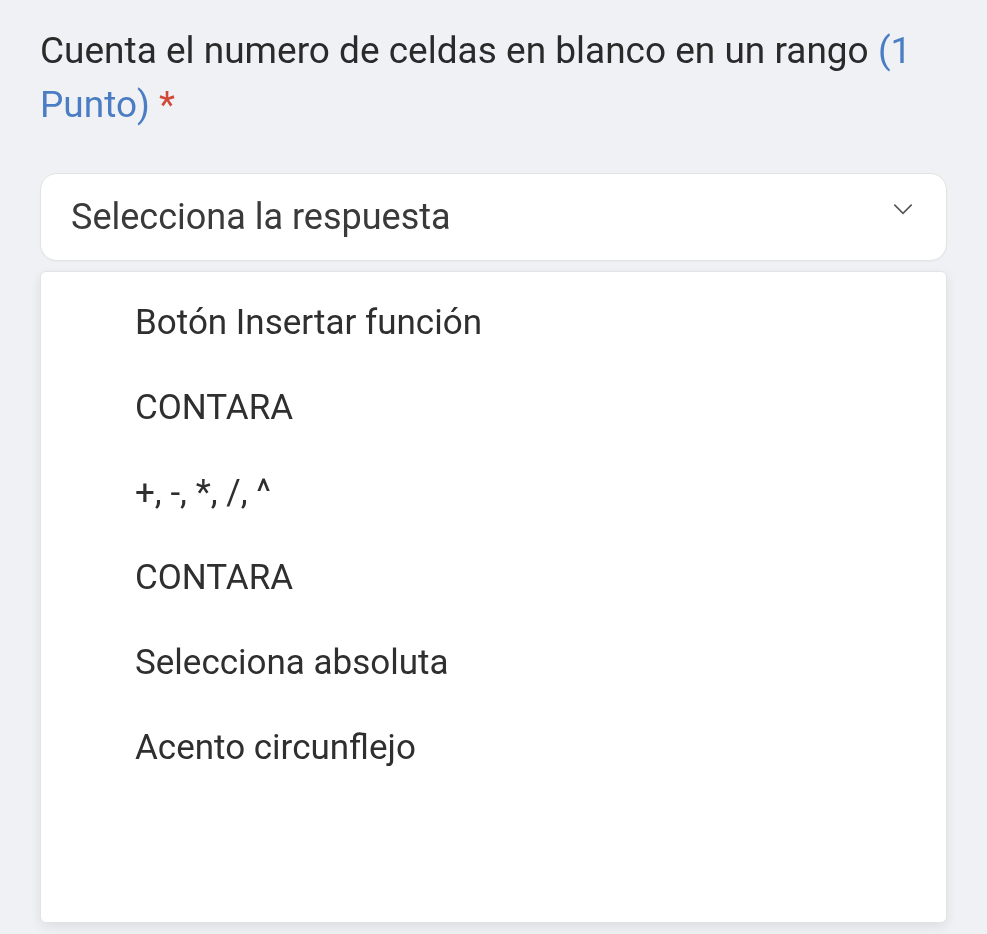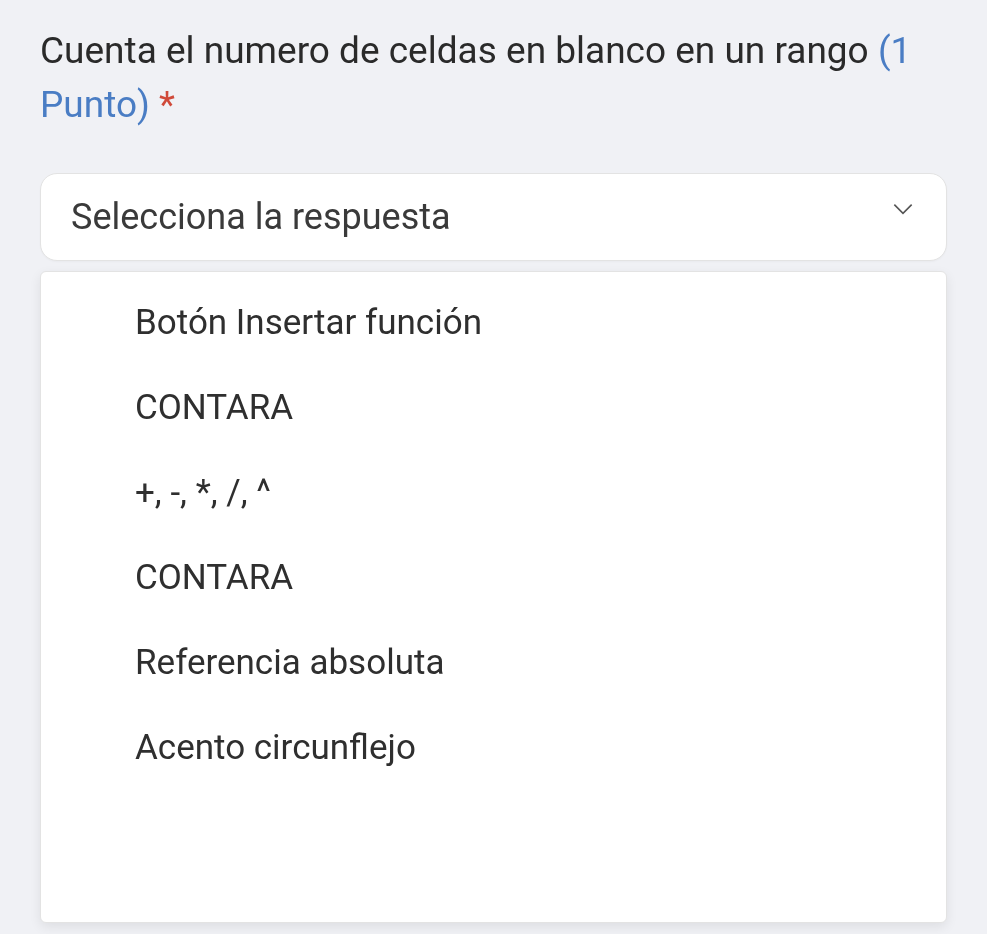--- a/index.html
+++ b/index.html
@@ -104,16 +104,16 @@
           <polyline points="4 8 12 16 20 8"></polyline>
         </svg>
     </span>
   </div>
 
   <div class="dropdown-panel">
     <div class="dropdown-option">Botón Insertar función</div>
     <div class="dropdown-option">CONTARA</div>
     <div class="dropdown-option">+, -, *, /, ^</div>
     <div class="dropdown-option">CONTARA</div>
-    <div class="dropdown-option">Referencia absoluta</div>
+    <div class="dropdown-option">Selecciona absoluta</div>
     <div class="dropdown-option">Acento circunflejo</div>
   </div>
 </div>
 
 </body></html>

